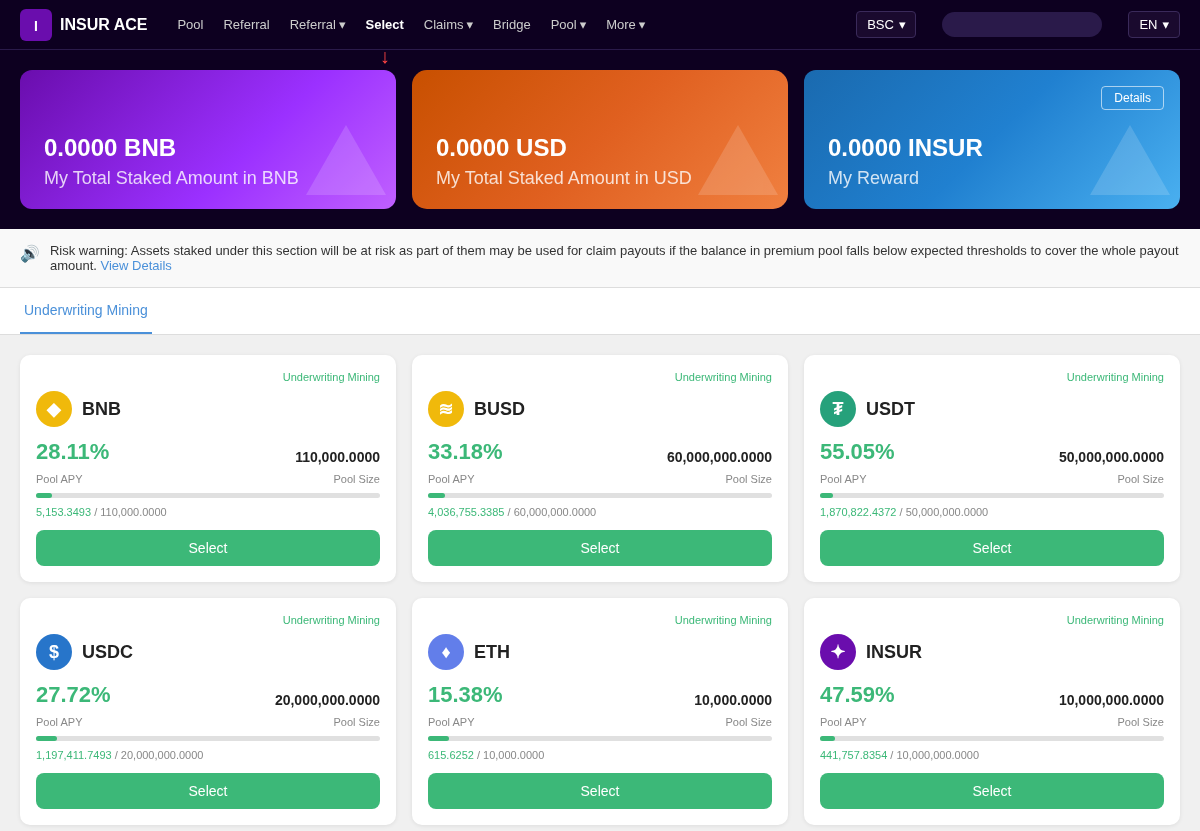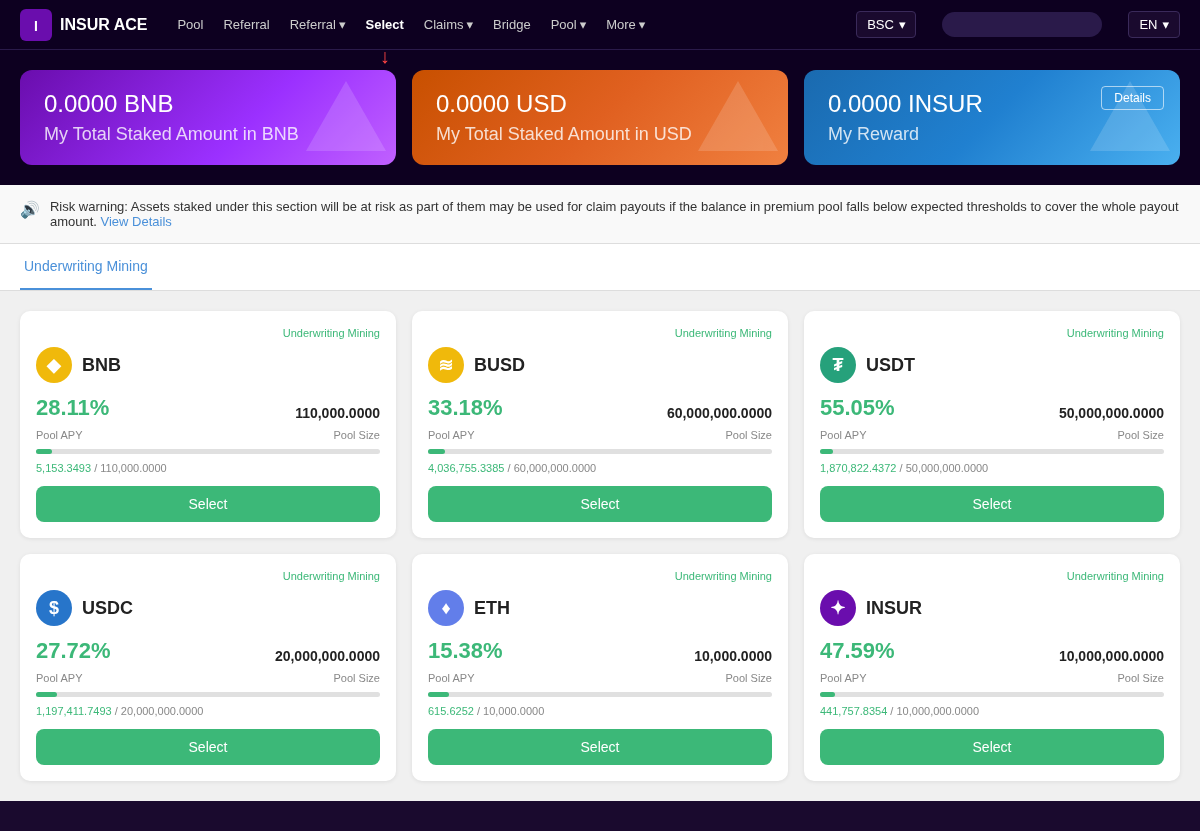--- a/index.html
+++ b/index.html
@@ -19,23 +19,23 @@
 
     
     .arrow-indicator { position: relative; }
     .arrow-down { position: absolute; top: 28px; left: 50%; transform: translateX(-50%); color: #ff4444; font-size: 20px; pointer-events: none; }
 
     
     .stats-row { display: flex; gap: 0; padding: 20px; background: #0d0020; }
     .stat-card { flex: 1; border-radius: 12px; padding: 20px 24px; margin-right: 16px; position: relative; overflow: hidden; }
     .stat-card:last-child { margin-right: 0; }
     .stat-card.purple { background: linear-gradient(135deg, #6a0dad 0%, #9b30ff 60%, #c060ff 100%); }
-    .stat-card.orange { background: linear-gradient(135deg, #c85000 0%, #e06020 50%, #f08040 100%); }
+    .stat-card.orange { background: linear-gradient(135deg, #c85000 0%, #e06020 50%, #f08040 100%); border-radius: 15px; }
     .stat-card.blue { background: linear-gradient(135deg, #1a6aaf 0%, #2080d0 50%, #4ab0f0 100%); }
-    .stat-value { font-size: 24px; font-weight: normal; color: #fff; }
+    .stat-value { font-size: 24px; font-weight: bold; color: #fff; margin-top: 44px; }
     .stat-label { font-size: 18px; color: rgba(255,255,255,0.8); margin-top: 6px; }
     .details-btn { position: absolute; top: 16px; right: 16px; border: 1px solid rgba(255,255,255,0.6); color: #fff; background: transparent; padding: 4px 12px; border-radius: 4px; font-size: 12px; cursor: pointer; }
 
     
     .main-content { background: #f5f5f5; padding: 0; }
     .risk-warning { background: #f9f9f9; padding: 14px 20px; display: flex; align-items: flex-start; gap: 10px; font-size: 13px; color: #333; border-bottom: 1px solid #ddd; }
     .warning-icon { color: #888; font-size: 16px; margin-top: 1px; flex-shrink: 0; }
     .risk-link { color: #4a90d9; cursor: pointer; text-decoration: none; }
 
     

